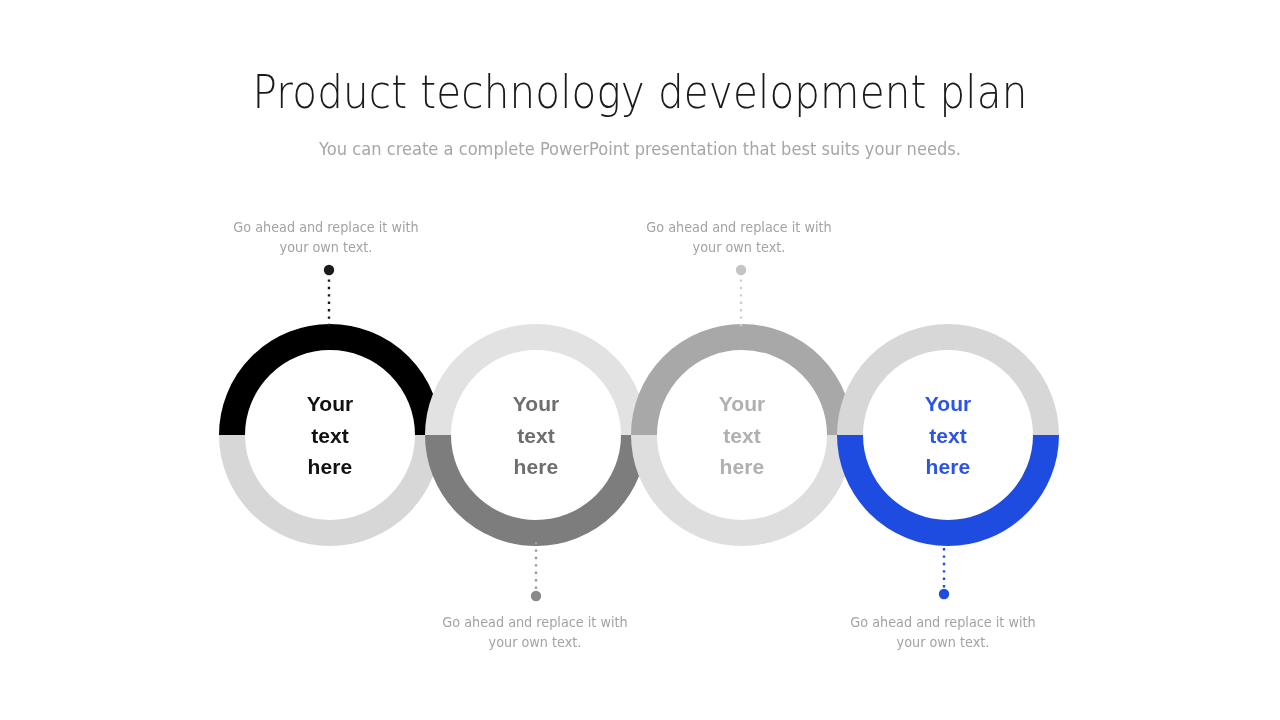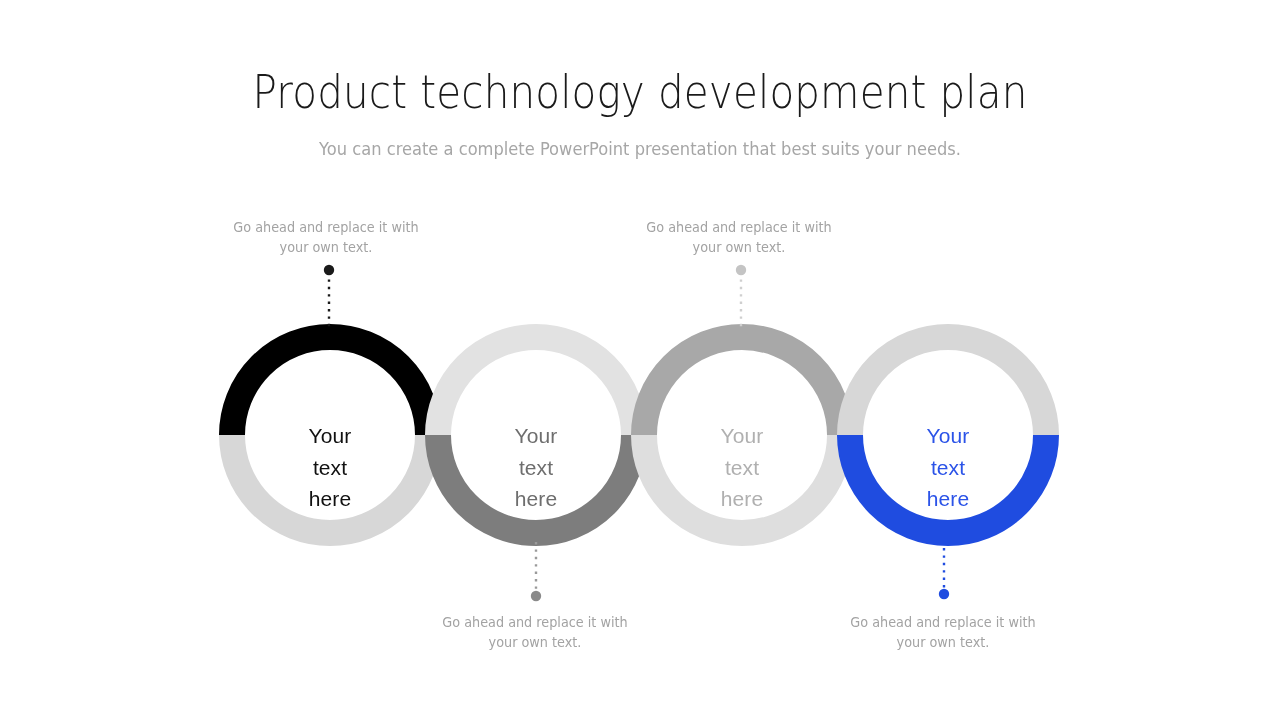--- a/index.html
+++ b/index.html
@@ -71,24 +71,23 @@
     display: block;
   }
 
   
   .ring-label {
     position: absolute;
     width: 150px;
     text-align: center;
     font-family: "Liberation Sans", sans-serif;
     font-size: 21px;
-    font-weight: normal;
+    font-weight: bold;
     line-height: 31.5px;
     letter-spacing: 0.1px;
-    margin-top: 32px;
   }
   .ring-label span { display: block; }
 
   
   .callout {
     position: absolute;
     width: 260px;
     text-align: center;
     font-family: "DejaVu Sans", sans-serif;
     font-size: 13.5px;

